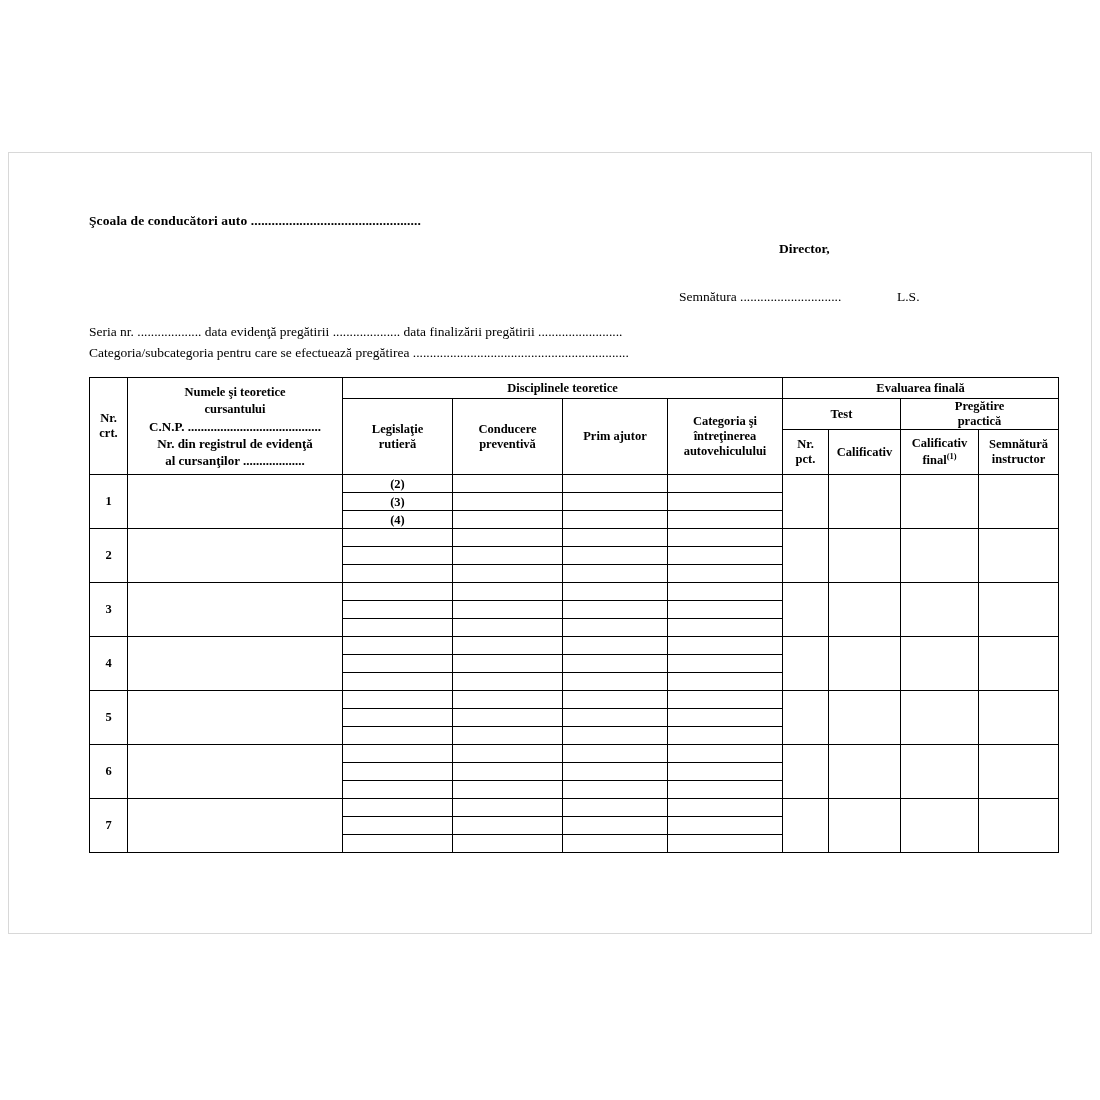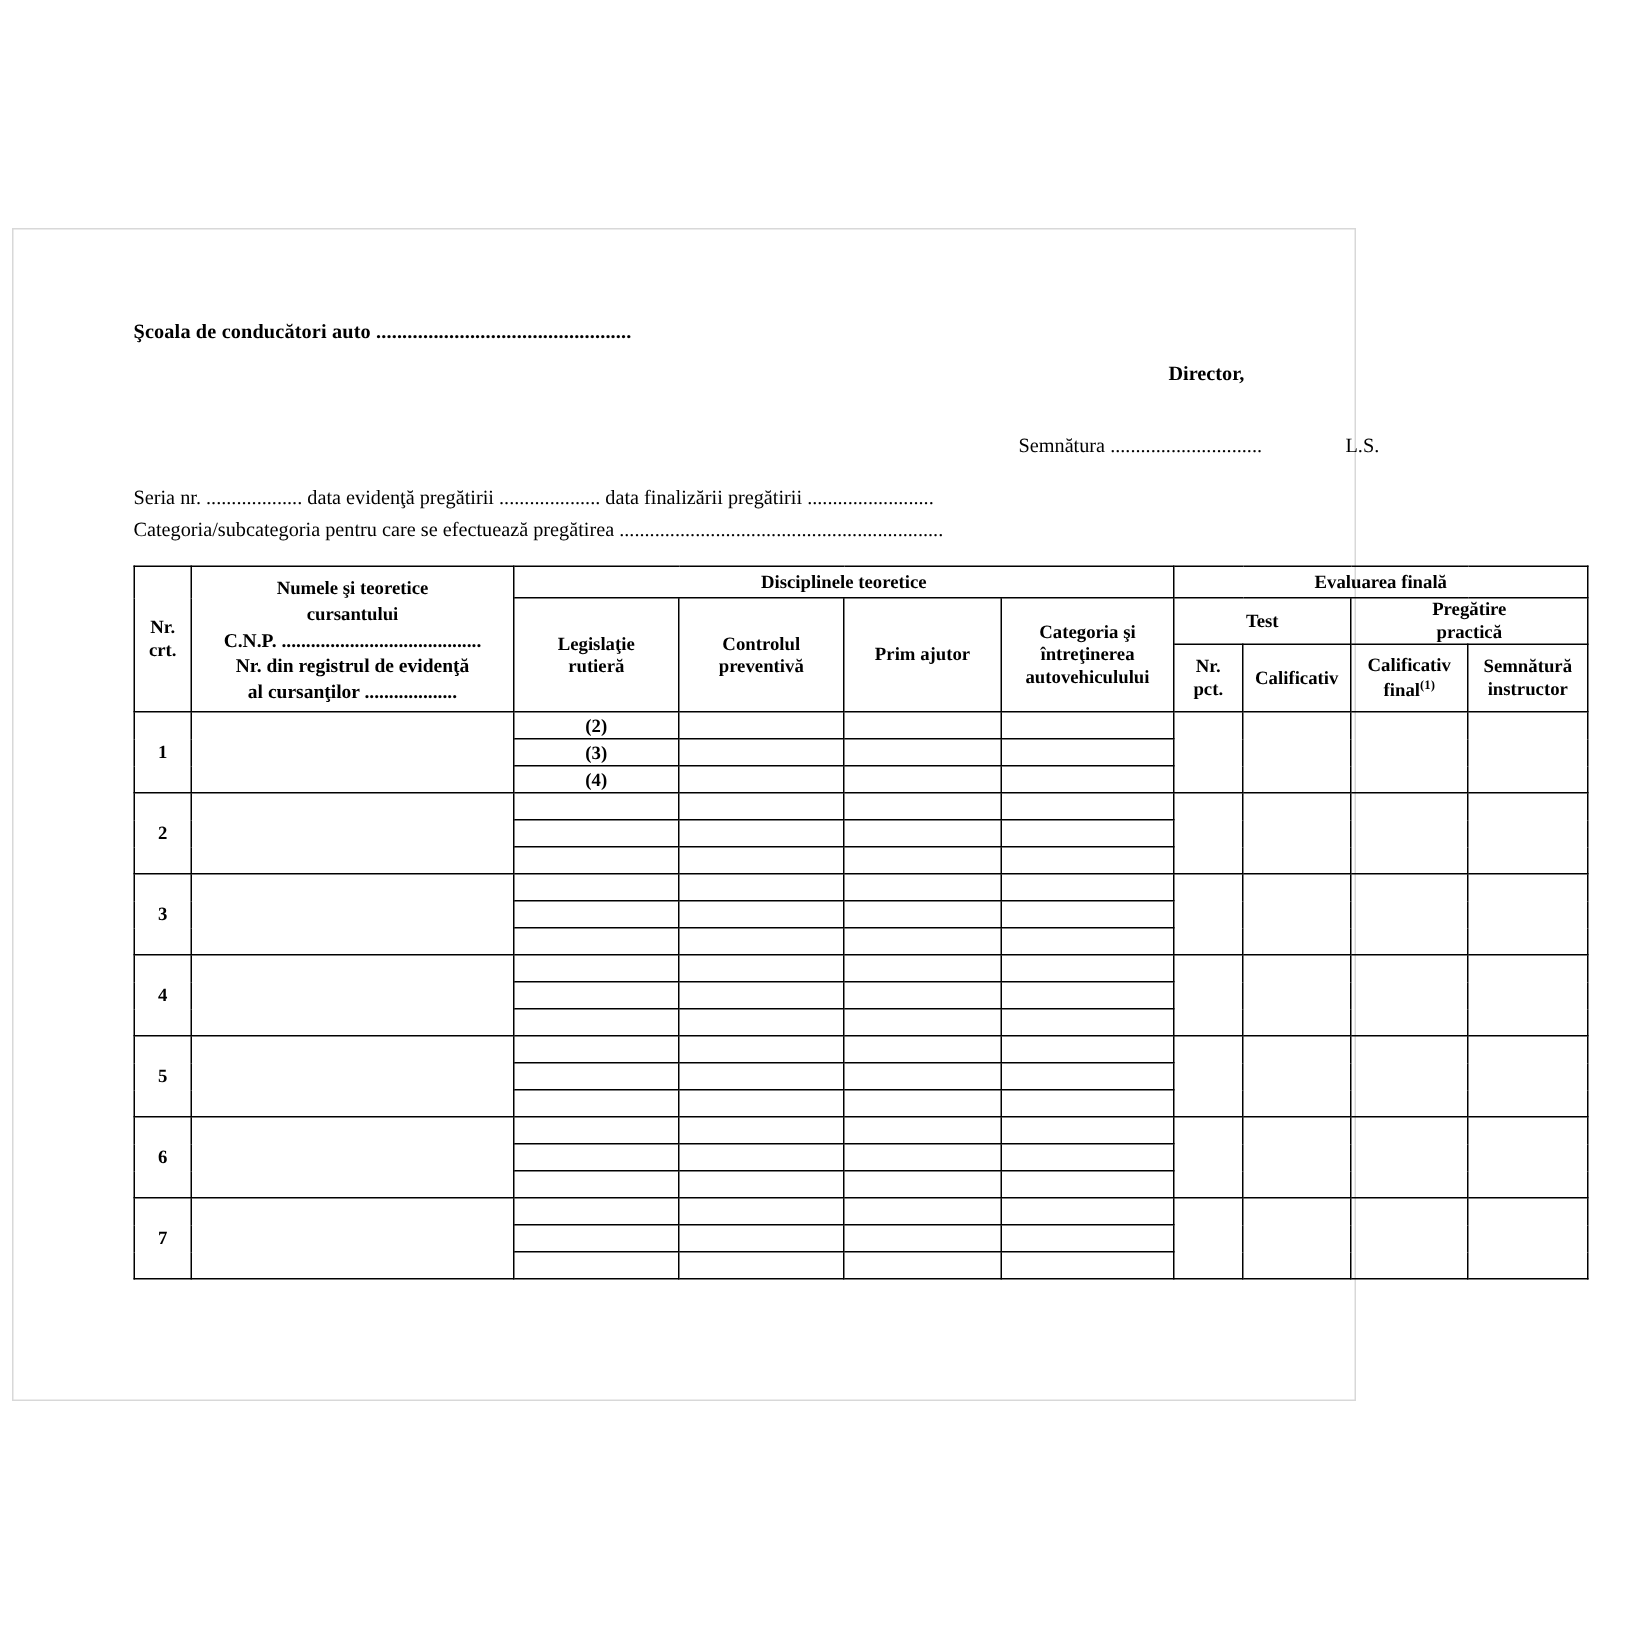--- a/index.html
+++ b/index.html
@@ -18,21 +18,21 @@
     left: 0; top: 0;
     width: 1100px;
     height: 1100px;
     background: #ffffff;
   }
   
   #sheet {
     position: absolute;
     left: 8px;
     top: 152px;
-    width: 896px;
+    width: 1084px;
     height: 782px;
     background: #ffffff;
     border: 1px solid #d8d8d8;
     box-sizing: border-box;
   }
   .inner {
     position: absolute;
     left: 80px;
     top: 60px;
     width: 980px;
@@ -177,21 +177,21 @@
             </th>
             <th colspan="4" class="grp">Disciplinele teoretice</th>
             <th colspan="4" class="grp">Evaluarea finală</th>
           </tr>
           <tr>
             <th rowspan="2">
               <div>Legislaţie</div>
               <div>rutieră</div>
             </th>
             <th rowspan="2">
-              <div>Controlul</div>
+              <div>Conducere</div>
               <div>preventivă</div>
             </th>
             <th rowspan="2">Prim ajutor</th>
             <th rowspan="2">
               <div>Categoria şi</div>
               <div>întreţinerea</div>
               <div>autovehiculului</div>
             </th>
             <th colspan="2" class="grp">Test</th>
             <th colspan="2" class="grp">

